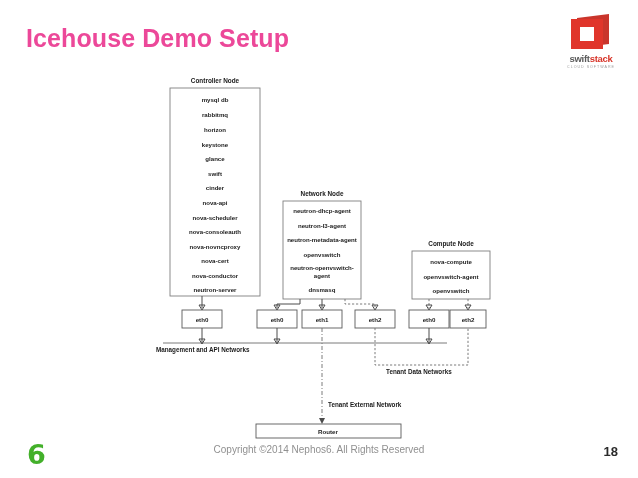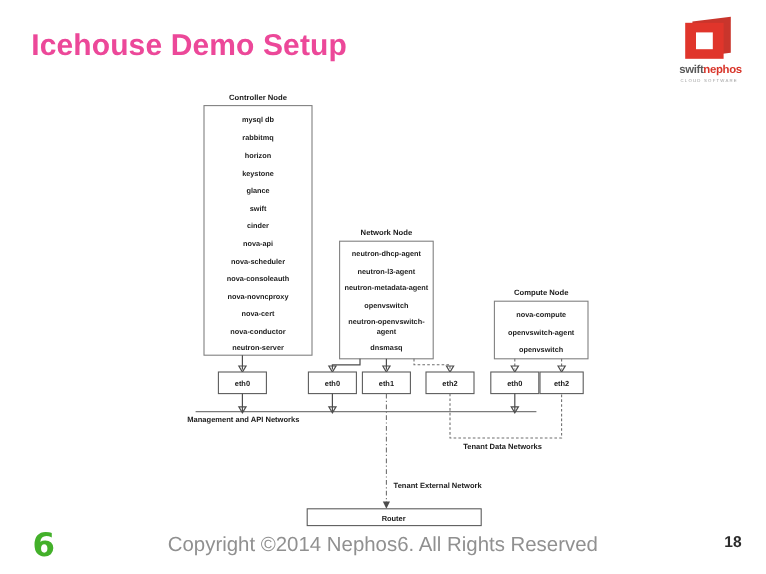--- a/index.html
+++ b/index.html
@@ -181,21 +181,21 @@
     color: #43b02a;
     margin-left: 3px;
     line-height: 27px;
   }
   #copyright {
     position: absolute;
     left: 0;
     top: 444px;
     width: 638px;
     text-align: center;
-    font-size: 17px;
+    font-size: 10px;
     color: #909090;
   }
   #page-number {
     position: absolute;
     right: 20px;
     top: 444px;
     font-size: 13px;
     font-weight: bold;
     color: #2b2b2b;
   }
@@ -204,21 +204,21 @@
 <body>
 
 <div id="slide-title">Icehouse Demo Setup</div>
 
 <div id="openstack-logo">
   <div class="os-mark">
     <div class="os-back"></div>
     <div class="os-front"></div>
     <div class="os-hole"></div>
   </div>
-  <div class="os-word"><span>swift</span><span class="os-stack">nephos</span></div>
+  <div class="os-word"><span>swift</span><span class="os-stack">stack</span></div>
   <div class="os-sub">CLOUD SOFTWARE</div>
 </div>
 
 <div id="diagram">
 <svg width="638" height="440" viewBox="0 0 638 440" xmlns="http://www.w3.org/2000/svg">
 
   <g>
     <text class="node-title" x="215" y="83">Controller Node</text>
     <rect class="box-rect" x="170" y="88" width="90" height="208"></rect>
     <text class="node-item" x="215" y="102">mysql db</text>

